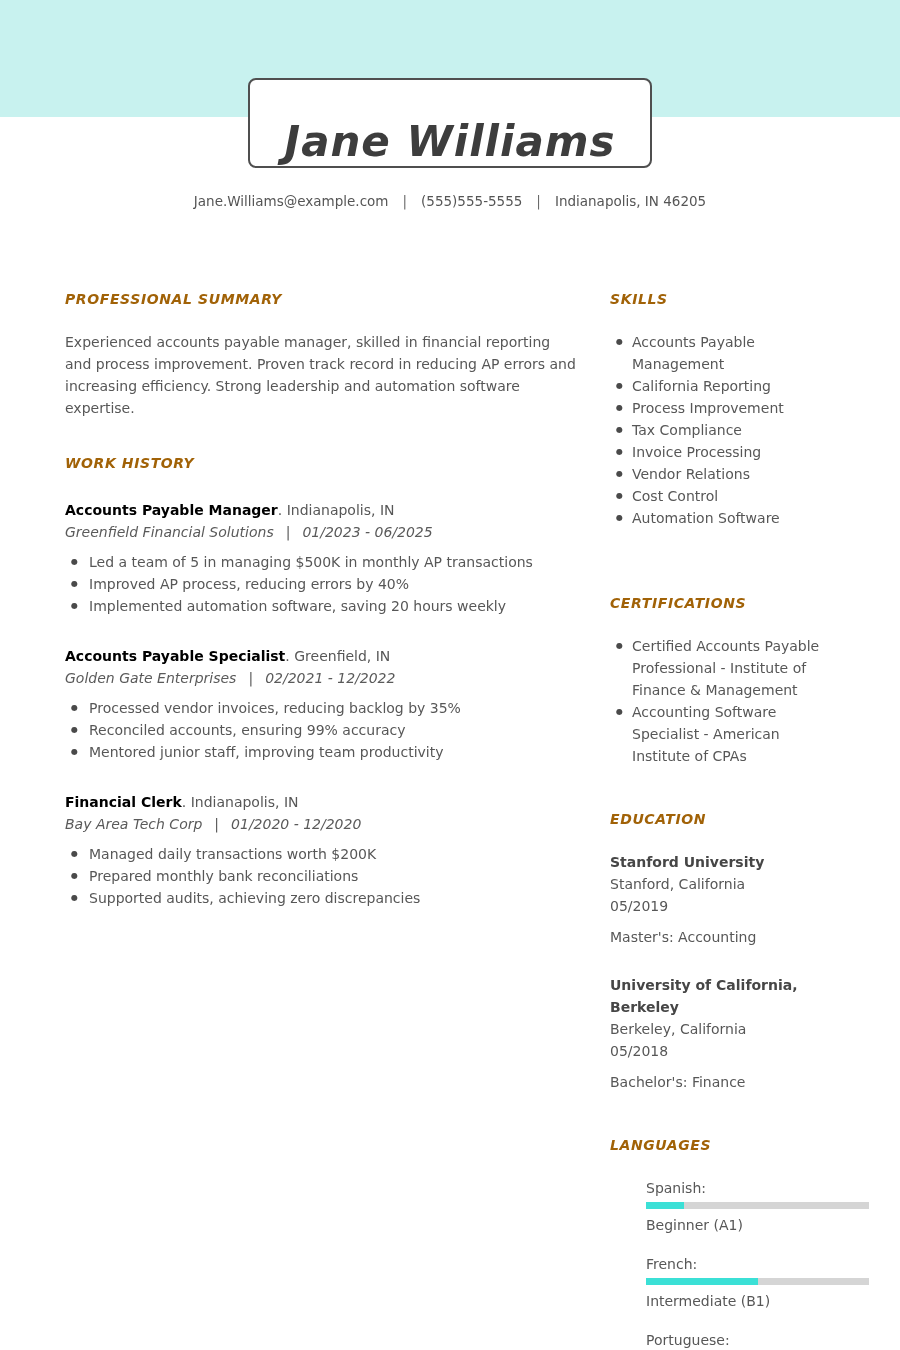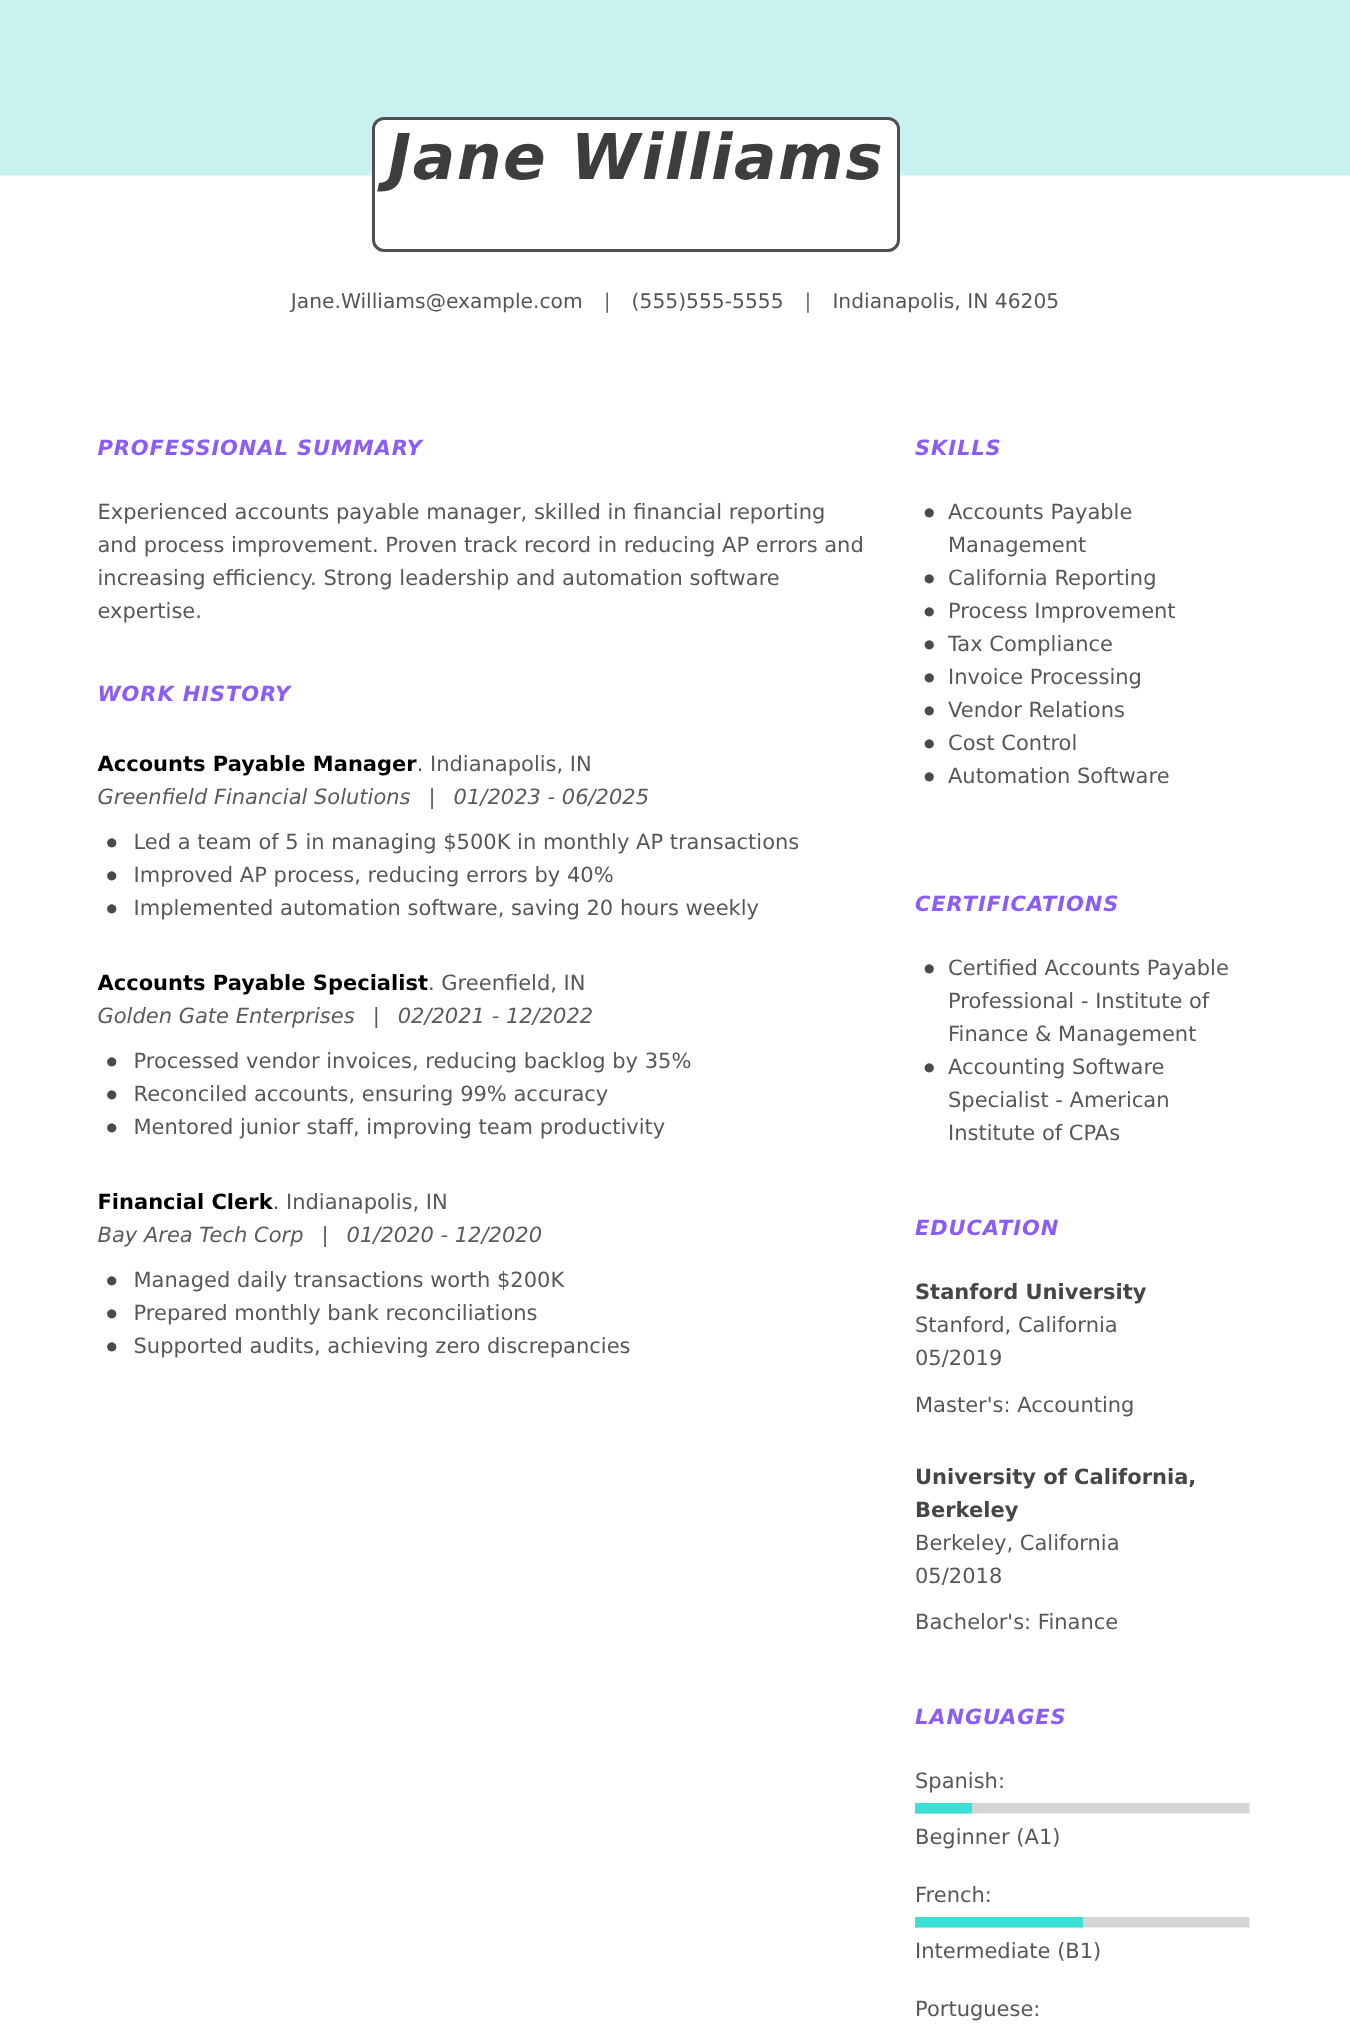--- a/index.html
+++ b/index.html
@@ -14,27 +14,27 @@
   }
   .banner {
     width: 900px;
     height: 117px;
     background: #c8f2ef;
   }
   .name-box {
     position: absolute;
     left: 248px;
     top: 78px;
-    width: 352px;
+    width: 404px;
     height: 90px;
     background: #ffffff;
     border: 2px solid #4f4f4f;
     border-radius: 8px;
     display: flex;
-    align-items: flex-start;
+    align-items: flex-end;
     justify-content: center;
   }
   .name {
     font-size: 42px;
     font-weight: bold;
     font-style: italic;
     color: #3d3d3d;
     letter-spacing: 1px;
     white-space: nowrap;
   }
@@ -50,21 +50,21 @@
     margin: 82px 0 0 65px;
     width: 790px;
   }
   .col-left  { width: 512px; }
   .col-right { width: 226px; margin-left: 33px; }
   .section { margin-bottom: 36px; }
   .section-heading {
     font-size: 14px;
     font-weight: bold;
     font-style: italic;
-    color: #8b5cf6;
+    color: #a16207;
     letter-spacing: 0.6px;
     margin-bottom: 24px;
   }
   .body-text { font-size: 14px; line-height: 22px; color: #575757; }
   .job { margin-top: 28px; }
   .job:first-of-type { margin-top: 0; }
   .job-title-line { font-size: 14px; line-height: 22px; }
   .job-title { font-weight: bold; color: #000000; }
   .job-company-line { font-size: 14px; line-height: 22px; font-style: italic; color: #5a5a5a; }
   .job-company-line .sep { font-style: normal; margin: 0 12px; }
@@ -85,21 +85,21 @@
     top: 0;
     font-size: 8px;
     line-height: 22px;
     color: #4a4a4a;
   }
   .col-right ul.bullets li { padding-left: 22px; }
   .school { margin-bottom: 26px; }
   .school-name { font-size: 14px; font-weight: bold; line-height: 22px; color: #464646; }
   .school-line { font-size: 14px; line-height: 22px; }
   .school-degree { font-size: 14px; line-height: 22px; margin-top: 9px; }
-  .lang-item { margin-bottom: 17px; }
+  .lang-item { margin-bottom: 17px; margin-left: 36px; }
   .lang-name { font-size: 14px; line-height: 22px; }
   .lang-bar {
     width: 223px;
     height: 7px;
     background: #d5d5d5;
     margin: 3px 0 5px 0;
   }
   .lang-bar-fill {
     height: 7px;
     background: #3be0d6;

